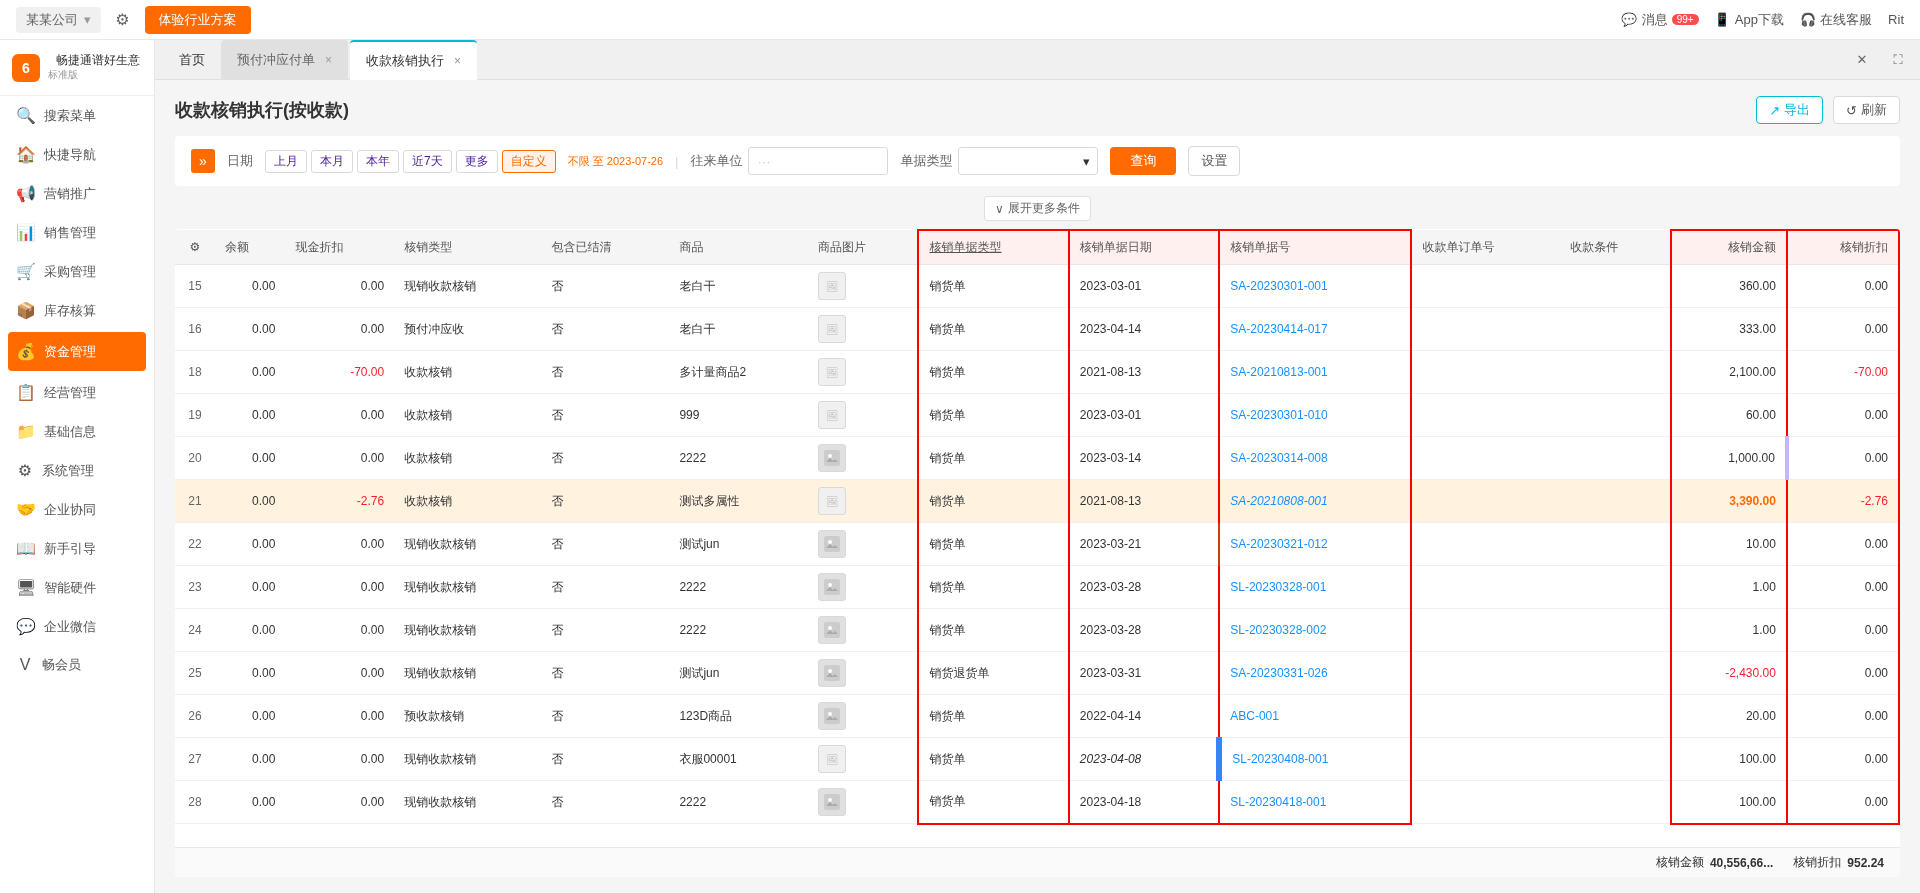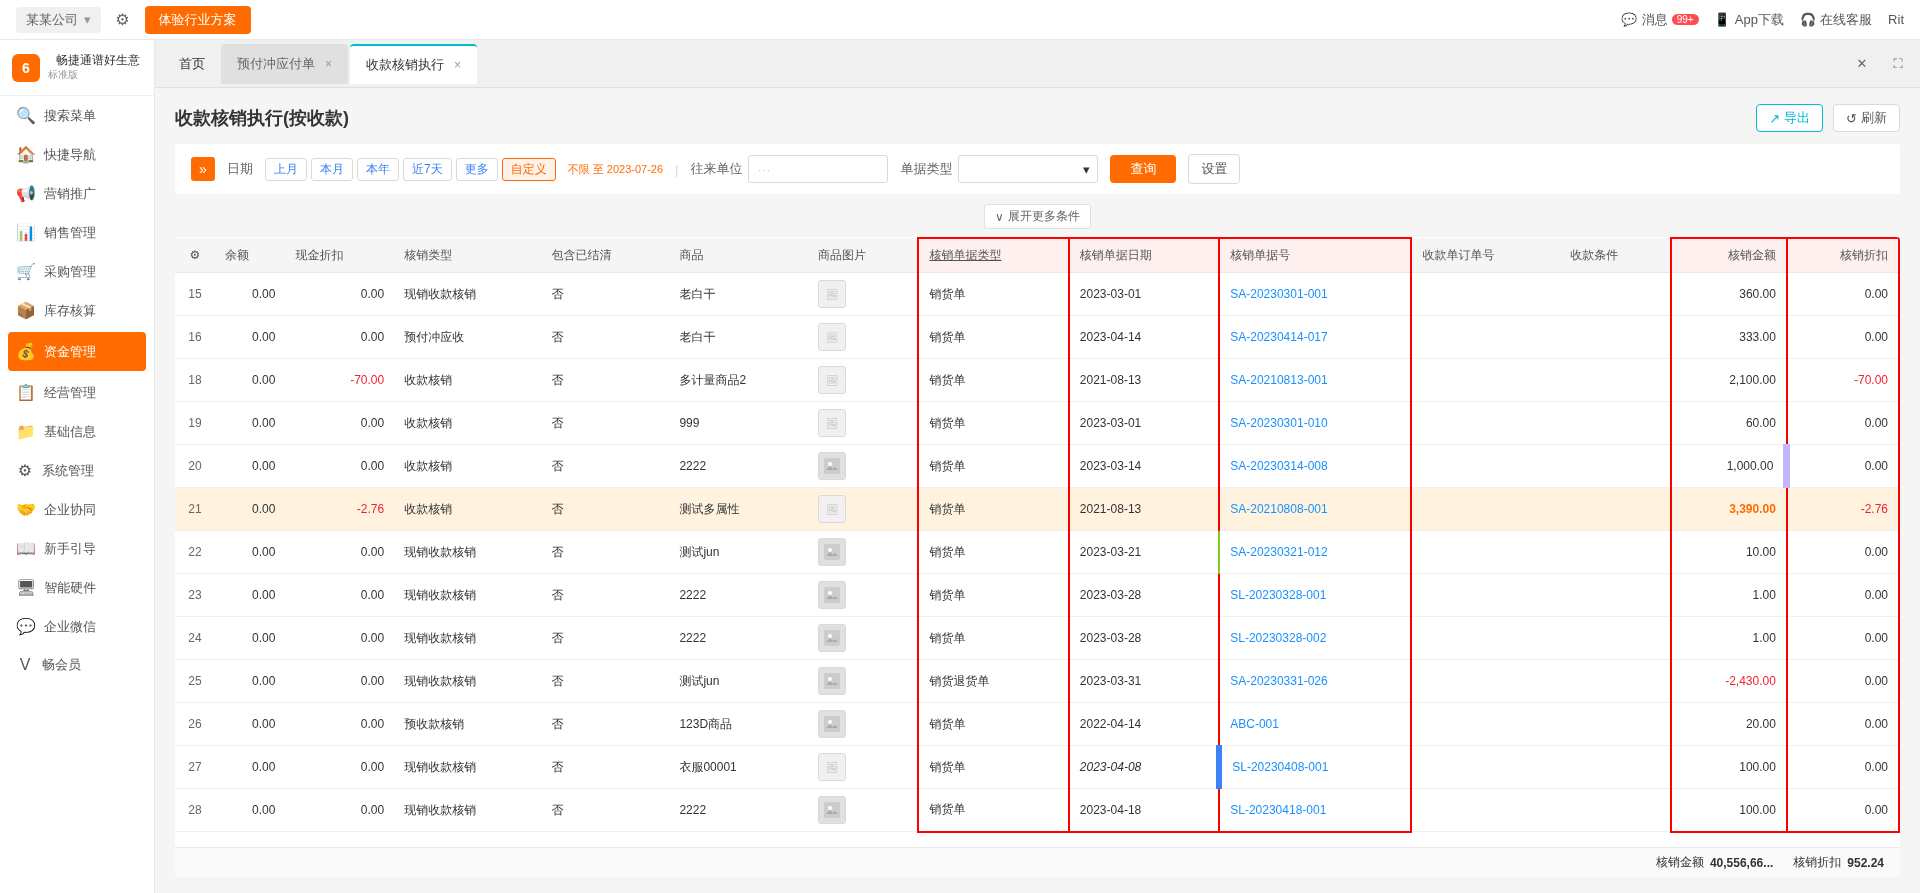--- a/index.html
+++ b/index.html
@@ -35,42 +35,42 @@
     .logo-sub { font-size: 10px; color: #999; }
     .sidebar-menu { flex: 1; overflow-y: auto; }
     .sidebar-item { display: flex; align-items: center; padding: 10px 16px; cursor: pointer; color: #555; gap: 8px; font-size: 13px; }
     .sidebar-item.active { background: #ff6b00; color: #fff; border-radius: 4px; margin: 2px 8px; padding: 10px 8px; }
     .sidebar-icon { font-size: 16px; min-width: 18px; text-align: center; }
 
     
     .content-area { flex: 1; display: flex; flex-direction: column; overflow: hidden; }
 
     
-    .tab-bar { height: 48px; background: #f0f0f0; display: flex; align-items: center; border-bottom: 1px solid #e0e0e0; padding: 0 8px; gap: 0; }
+    .tab-bar { height: 40px; background: #f0f0f0; display: flex; align-items: center; border-bottom: 1px solid #e0e0e0; padding: 0 8px; gap: 0; }
     .tab-item { display: flex; align-items: center; padding: 0 16px; height: 40px; cursor: pointer; font-size: 13px; color: #666; background: #e0e0e0; border-radius: 4px 4px 0 0; margin-right: 2px; gap: 6px; }
     .tab-item.active { background: #fff; color: #333; border-top: 2px solid #00bcd4; }
     .tab-item .tab-close { font-size: 12px; color: #999; margin-left: 4px; }
     .tab-home { padding: 0 16px; height: 40px; display: flex; align-items: center; cursor: pointer; font-size: 13px; color: #333; font-weight: 500; }
     .tab-bar-right { margin-left: auto; display: flex; gap: 8px; }
     .tab-bar-icon { width: 28px; height: 28px; display: flex; align-items: center; justify-content: center; cursor: pointer; color: #666; }
 
     
     .page-content { flex: 1; padding: 16px 20px; overflow: hidden; background: #f5f5f5; display: flex; flex-direction: column; }
     .page-header { display: flex; align-items: center; justify-content: space-between; margin-bottom: 12px; }
     .page-title { font-size: 18px; font-weight: 600; color: #333; }
     .page-header-actions { display: flex; gap: 10px; align-items: center; }
     .btn-export { display: flex; align-items: center; gap: 4px; color: #00bcd4; border: 1px solid #00bcd4; background: #fff; border-radius: 4px; padding: 4px 12px; cursor: pointer; font-size: 13px; }
     .btn-refresh { display: flex; align-items: center; gap: 4px; color: #555; border: 1px solid #d9d9d9; background: #fff; border-radius: 4px; padding: 4px 12px; cursor: pointer; font-size: 13px; }
 
     
     .filter-bar { background: #fff; border-radius: 4px; padding: 10px 16px; margin-bottom: 10px; display: flex; align-items: center; gap: 12px; flex-wrap: wrap; }
     .filter-expand-btn { width: 24px; height: 24px; background: #ff6b00; color: #fff; border: none; border-radius: 3px; cursor: pointer; display: flex; align-items: center; justify-content: center; font-size: 14px; }
     .filter-label { color: #666; font-size: 13px; white-space: nowrap; }
     .filter-date-btns { display: flex; gap: 4px; align-items: center; }
-    .filter-date-btn { padding: 2px 8px; border: 1px solid #d9d9d9; background: #fff; border-radius: 3px; cursor: pointer; font-size: 12px; color: #3b82f6; }
+    .filter-date-btn { padding: 2px 8px; border: 1px solid #d9d9d9; background: #fff; border-radius: 3px; cursor: pointer; font-size: 12px; color: #4c1d95; }
     .filter-date-btn.active { background: #fff2e8; border-color: #ff6b00; color: #ff6b00; }
     .filter-date-range { font-size: 12px; color: #999; }
     .filter-separator { color: #d9d9d9; }
     .filter-field { display: flex; align-items: center; gap: 6px; }
     .filter-input { border: 1px solid #d9d9d9; border-radius: 3px; padding: 4px 8px; font-size: 13px; color: #333; min-width: 140px; height: 28px; }
     .filter-select { display: flex; align-items: center; border: 1px solid #d9d9d9; border-radius: 3px; padding: 4px 8px; font-size: 13px; color: #333; min-width: 140px; height: 28px; gap: 6px; }
     .btn-query { background: #ff6b00; color: #fff; border: none; border-radius: 4px; padding: 5px 20px; cursor: pointer; font-size: 13px; }
     .btn-settings { background: #fff; color: #555; border: 1px solid #d9d9d9; border-radius: 4px; padding: 5px 12px; cursor: pointer; font-size: 13px; }
     .expand-more { display: flex; align-items: center; gap: 4px; color: #666; cursor: pointer; font-size: 12px; border: 1px solid #e0e0e0; background: #fff; border-radius: 3px; padding: 3px 10px; }
 
@@ -374,55 +374,55 @@
                         <rect width="16" height="16" fill="#ccc" rx="2"></rect>
                         <circle cx="6" cy="6" r="2" fill="#fff"></circle>
                         <path d="M2 12 l4-4 3 3 2-2 3 3" fill="#aaa"></path>
                       </svg>
                     </div></td>
     <td style="border-left:2px solid #ff0000; border-right:2px solid #ff0000; ">销货单</td>
     <td style="border-left:2px solid #ff0000; border-right:2px solid #ff0000; ">2023-03-14</td>
     <td style="border-left:2px solid #ff0000; border-right:2px solid #ff0000; "><a class="link-blue" href="#">SA-20230314-008</a></td>
     <td></td>
     <td></td>
-    <td class="col-amount" style="border-left:2px solid #ff0000; border-right:7px solid #c4b5fd;  text-align:right; ">1,000.00</td>
+    <td class="col-amount" style="border-left:2px solid #ff0000; border-right:4px solid #c4b5fd;  text-align:right; ">1,000.00</td>
     <td class="col-amount" style="border-left:2px solid #ff0000; border-right:2px solid #ff0000;  text-align:right; ">0.00</td>
   </tr>
                 <tr class="highlighted">
     <td class="col-num">21</td>
     <td class="col-amount">0.00</td>
     <td class="col-amount" style="color:#f5222d; text-align:right;">-2.76</td>
     <td>收款核销</td>
     <td>否</td>
     <td>测试多属性</td>
     <td><div class="img-thumb" style="background:#f0f0f0; color:#bbb;">🖼</div></td>
     <td style="border-left:2px solid #ff0000; border-right:2px solid #ff0000; ">销货单</td>
     <td style="border-left:2px solid #ff0000; border-right:2px solid #ff0000; ">2021-08-13</td>
-    <td style="border-left:2px solid #ff0000; border-right:2px solid #ff0000; "><a class="link-blue" href="#">SA-20210808-001</a></td>
+    <td style="border-left:2px solid #ff0000; border-right:2px solid #ff0000;font-style:italic; "><a class="link-blue" href="#">SA-20210808-001</a></td>
     <td></td>
     <td></td>
     <td class="col-amount" style="border-left:2px solid #ff0000; border-right:2px solid #ff0000;  text-align:right; color:#ff6b00; font-weight:600;">3,390.00</td>
     <td class="col-amount" style="border-left:2px solid #ff0000; border-right:2px solid #ff0000;  text-align:right; color:#f5222d;">-2.76</td>
   </tr>
                 <tr>
     <td class="col-num">22</td>
     <td class="col-amount">0.00</td>
     <td class="col-amount">0.00</td>
     <td>现销收款核销</td>
     <td>否</td>
     <td>测试jun</td>
     <td><div class="img-thumb" style="background:#e0e0e0;">
                       <svg width="16" height="16" viewBox="0 0 16 16">
                         <rect width="16" height="16" fill="#ccc" rx="2"></rect>
                         <circle cx="6" cy="6" r="2" fill="#fff"></circle>
                         <path d="M2 12 l4-4 3 3 2-2 3 3" fill="#aaa"></path>
                       </svg>
                     </div></td>
     <td style="border-left:2px solid #ff0000; border-right:2px solid #ff0000; ">销货单</td>
-    <td style="border-left:2px solid #ff0000; border-right:2px solid #84cc16; ">2023-03-21</td>
+    <td style="border-left:2px solid #ff0000; border-right:2px solid #c2410c; ">2023-03-21</td>
     <td style="border-left:2px solid #ff0000; border-right:2px solid #ff0000; "><a class="link-blue" href="#">SA-20230321-012</a></td>
     <td></td>
     <td></td>
     <td class="col-amount" style="border-left:2px solid #ff0000; border-right:2px solid #ff0000;  text-align:right;margin-left:20px; ">10.00</td>
     <td class="col-amount" style="border-left:2px solid #ff0000; border-right:2px solid #ff0000;  text-align:right; ">0.00</td>
   </tr>
                 <tr>
     <td class="col-num">23</td>
     <td class="col-amount">0.00</td>
     <td class="col-amount">0.00</td>

